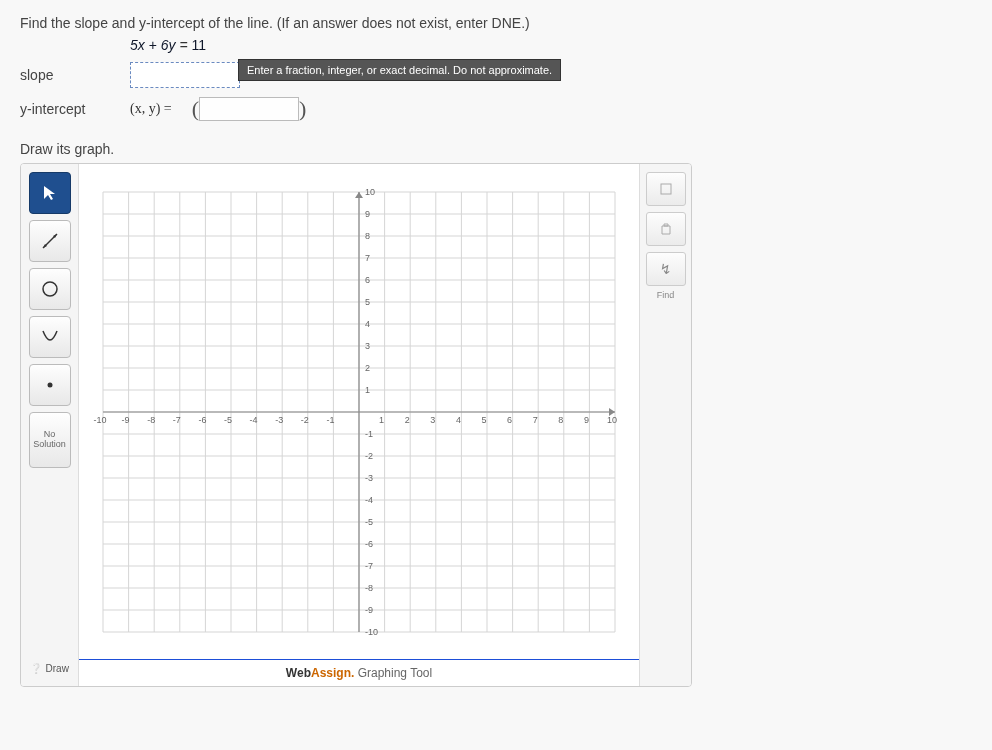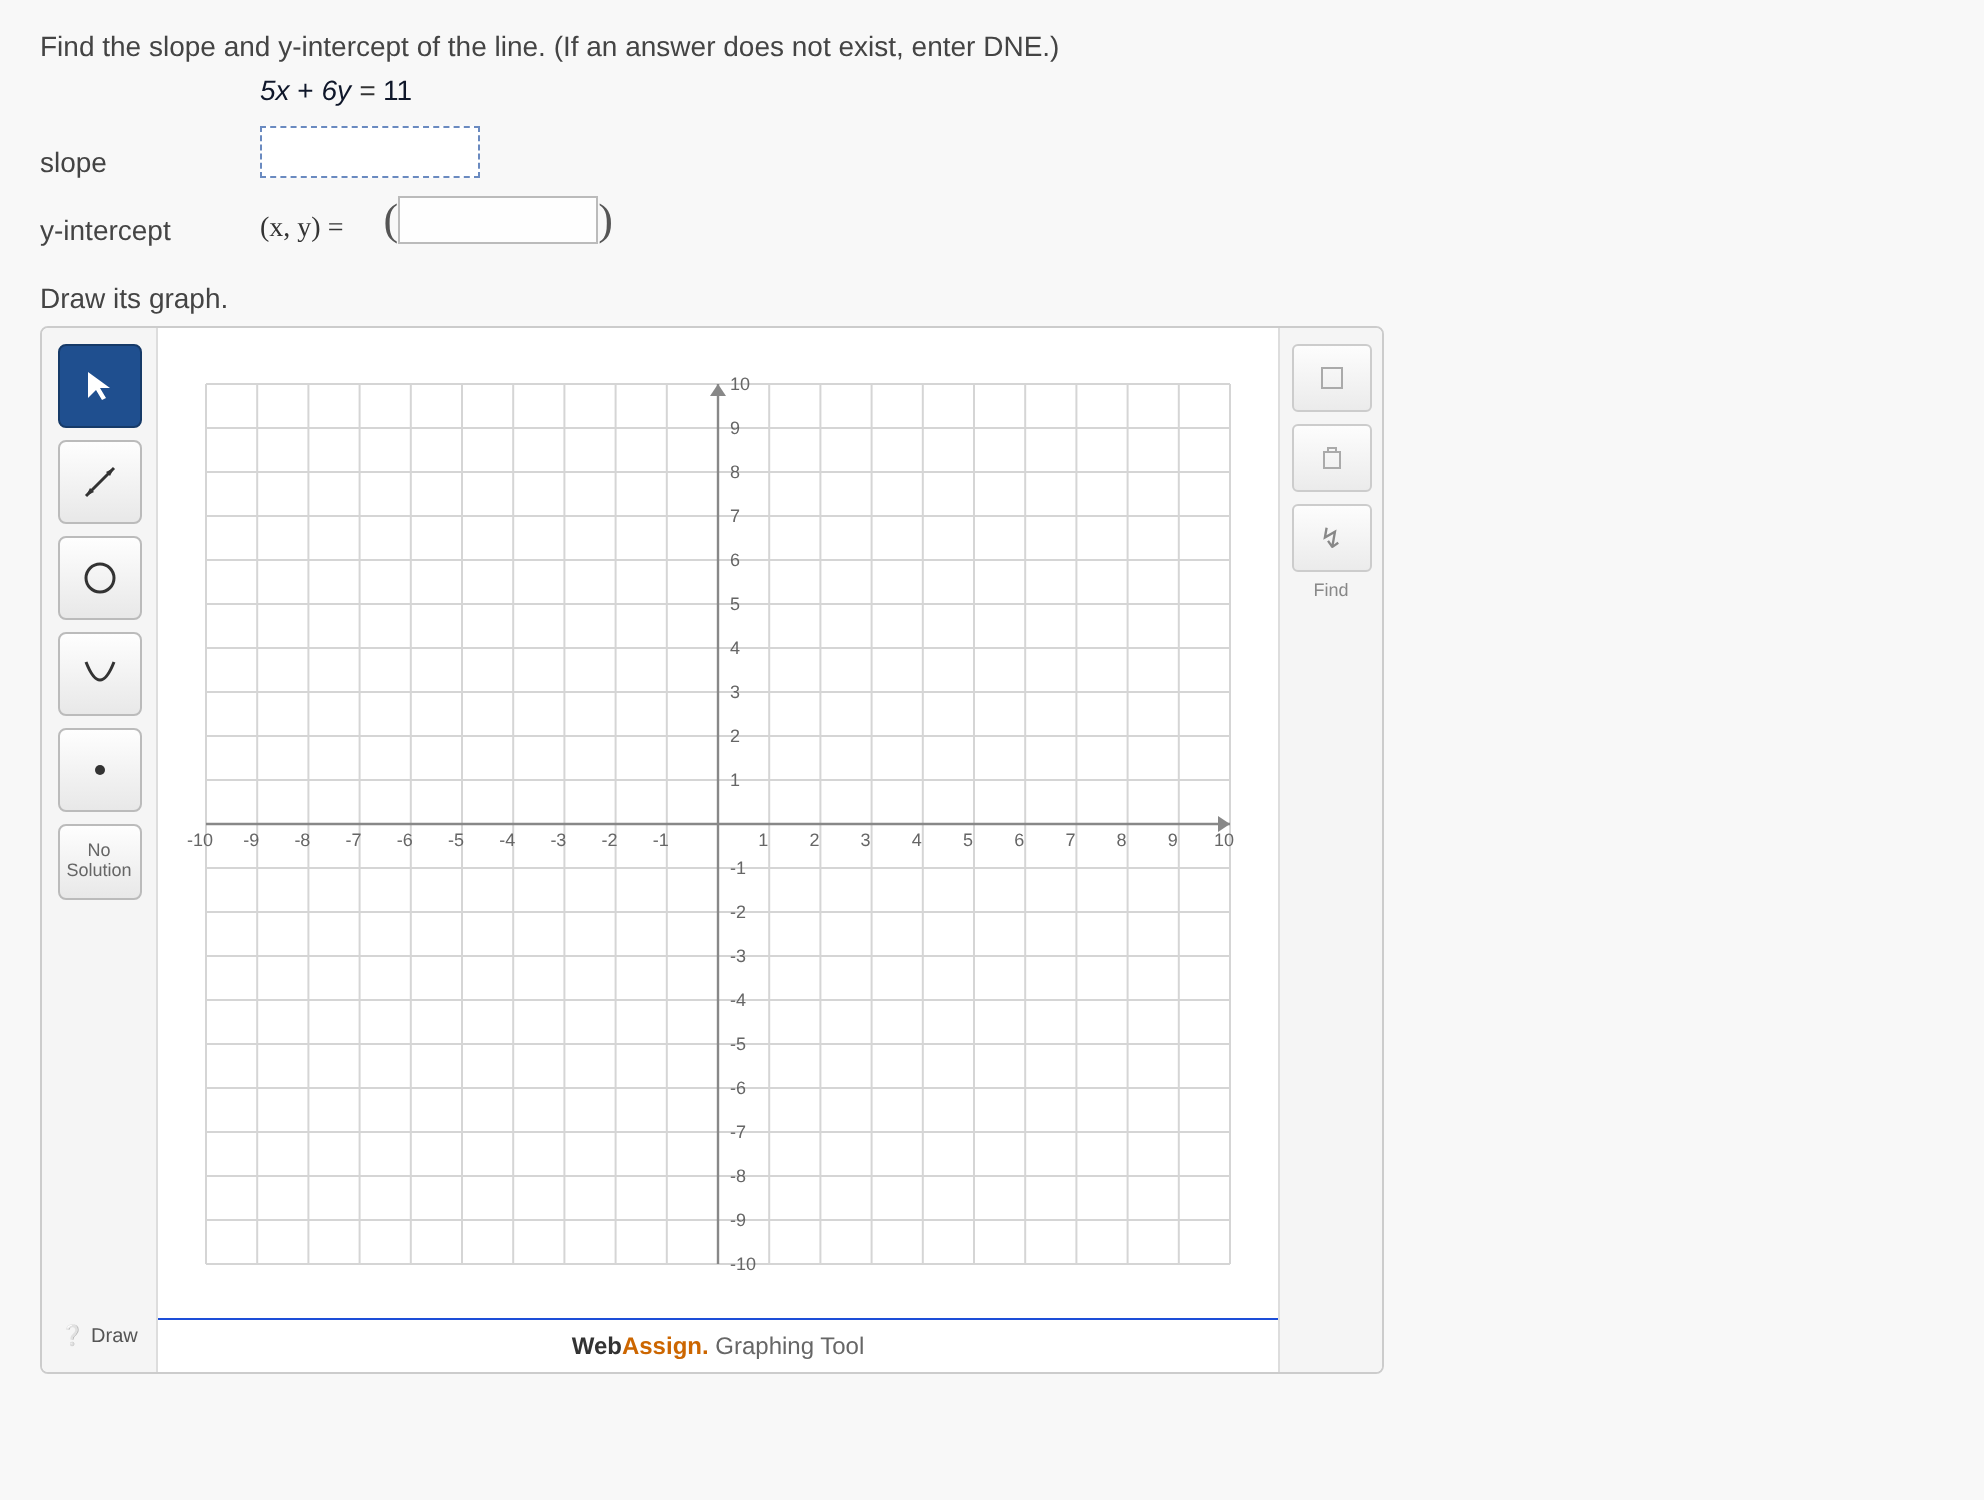--- a/index.html
+++ b/index.html
@@ -8,21 +8,21 @@
     padding: 15px 20px;
     font-family: Arial, Helvetica, sans-serif;
     font-size: 14px;
     color: #333;
     background: #f8f8f8;
     width: 992px;
   }
   .question-text { color: #444; margin-bottom: 6px; }
   .equation { margin-left: 110px; font-style: italic; margin-bottom: 8px; }
   .red { color: #0f172a; font-style: normal; }
-  .row { display: flex; align-items: flex-end; margin: 6px 0; min-height: 28px; position: relative; }
+  .row { display: flex; align-items: center; margin: 6px 0; min-height: 28px; position: relative; }
   .label-col { width: 110px; color: #444; }
   .lhs { font-family: 'Times New Roman', serif; margin-right: 20px; }
   .input-box {
     border: 1px dashed #6a8ac0;
     background: #fff;
     height: 26px;
     width: 110px;
     padding: 2px 6px;
     font-size: 13px;
   }
@@ -82,21 +82,21 @@
     font-size: 18px;
     cursor: pointer;
     color: #333;
   }
   .tool-btn.active {
     background: #1f4f8f;
     color: #fff;
     border-color: #163a68;
   }
   .tool-btn.nosol {
-    height: 38px;
+    height: 56px;
     font-size: 9px;
     text-align: center;
     line-height: 1.1;
     flex-direction: column;
     color: #666;
   }
   .help-btn {
     margin-top: auto;
     font-size: 10px;
     color: #555;
@@ -178,20 +178,21 @@
 
 <div class="equation">
   <span class="red"><span style="font-style:italic">5x</span> + <span style="font-style:italic">6y</span></span>
   <span> = </span>
   <span class="red">11</span>
 </div>
 
 <div class="row">
   <div class="label-col">slope</div>
   <input class="input-box" value="" style="">
+  <div class="tooltip">Enter a fraction, integer, or exact decimal. Do not approximate.</div>
 </div>
 
 <div class="row">
   <div class="label-col">y-intercept</div>
   <span class="lhs">(x, y) =</span>
   <span class="paren-box">
     <span class="paren">(</span>
     <input class="inner-input" value="" style="">
     <span class="paren">)</span>
   </span>

